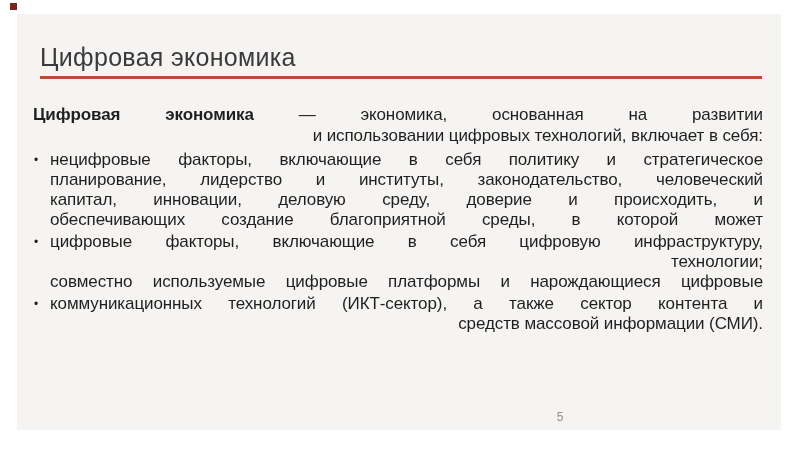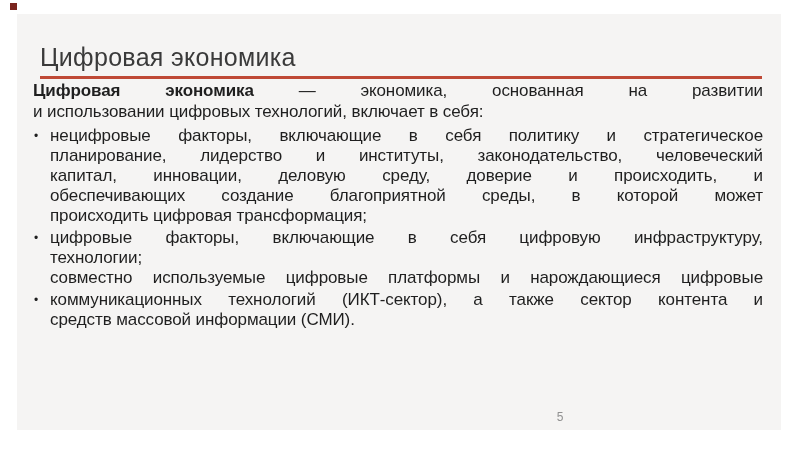--- a/index.html
+++ b/index.html
@@ -23,25 +23,25 @@
     font-size:25px;line-height:30px;font-weight:400;
     color:var(--title,#3a3a3a);
     letter-spacing:0.3px;
     white-space:nowrap;
   }
   #rule{
     position:absolute;left:40px;top:76px;width:722px;height:3px;
     background:var(--accent-line,#bf4936);
   }
   #bodytext{
-    position:absolute;left:33px;top:80px;width:730px;
+    position:absolute;left:33px;top:104px;width:730px;
     font-size:17px;color:var(--body,#1f1f1f);
     letter-spacing:-0.1px;
   }
-  .tline{line-height:20px;text-align:left;}
+  .tline{line-height:20px;text-align:right;}
   .just{text-align:justify;text-align-last:justify;-moz-text-align-last:justify;}
   #intro .tline{line-height:21px;}
   #intro{margin-bottom:4px;}
   .bullet{position:relative;padding-left:17px;margin-bottom:2px;}
   .bullet .dot{
     position:absolute;left:1px;top:0;
     font-size:12px;line-height:20px;color:var(--body,#1f1f1f);
   }
   .b{font-weight:bold;}
   #page-number{
@@ -64,21 +64,20 @@
         <div class="tline just"><span class="b">Цифровая экономика</span><span>&nbsp;— экономика, основанная на&nbsp;развитии</span></div>
         <div class="tline"><span>и использовании цифровых технологий, включает в себя:</span></div>
       </div>
     <div id="bullets">
         <div class="bullet">
           <span class="dot">•</span>
           <div class="tline just"><span>нецифровые факторы, включающие в себя политику и стратегическое</span></div>
           <div class="tline just"><span>планирование, лидерство и институты, законодательство, человеческий</span></div>
           <div class="tline just"><span>капитал, инновации, деловую среду, доверие и происходить, и</span></div>
           <div class="tline just"><span>обеспечивающих создание благоприятной среды, в которой может</span></div>
-          <div class="tline"><span>происходить цифровая трансформация;</span></div>
         </div>
         <div class="bullet">
           <span class="dot">•</span>
           <div class="tline just"><span>цифровые факторы, включающие в себя цифровую инфраструктуру,</span></div>
           <div class="tline"><span>технологии;</span></div>
           <div class="tline just"><span>совместно используемые цифровые платформы и нарождающиеся цифровые</span></div>
         </div>
         <div class="bullet">
           <span class="dot">•</span>
           <div class="tline just"><span>коммуникационных технологий (ИКТ-сектор), а также сектор контента и</span></div>

